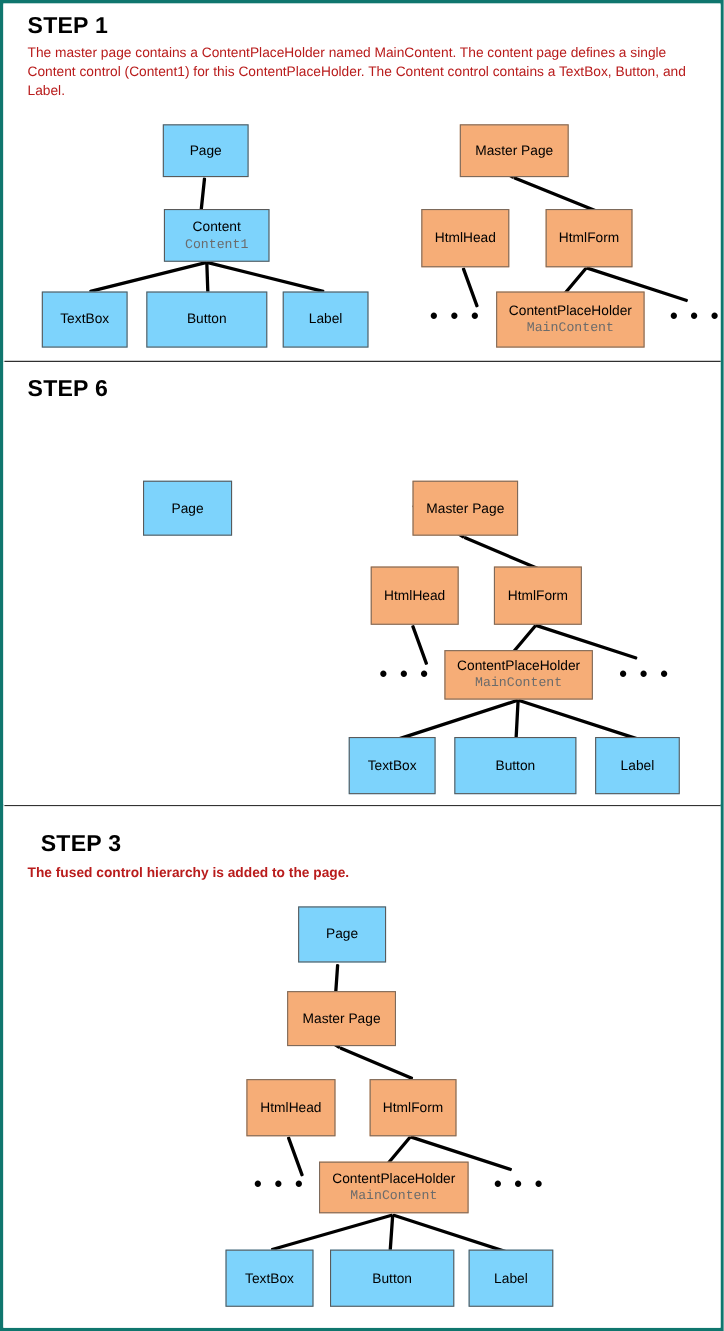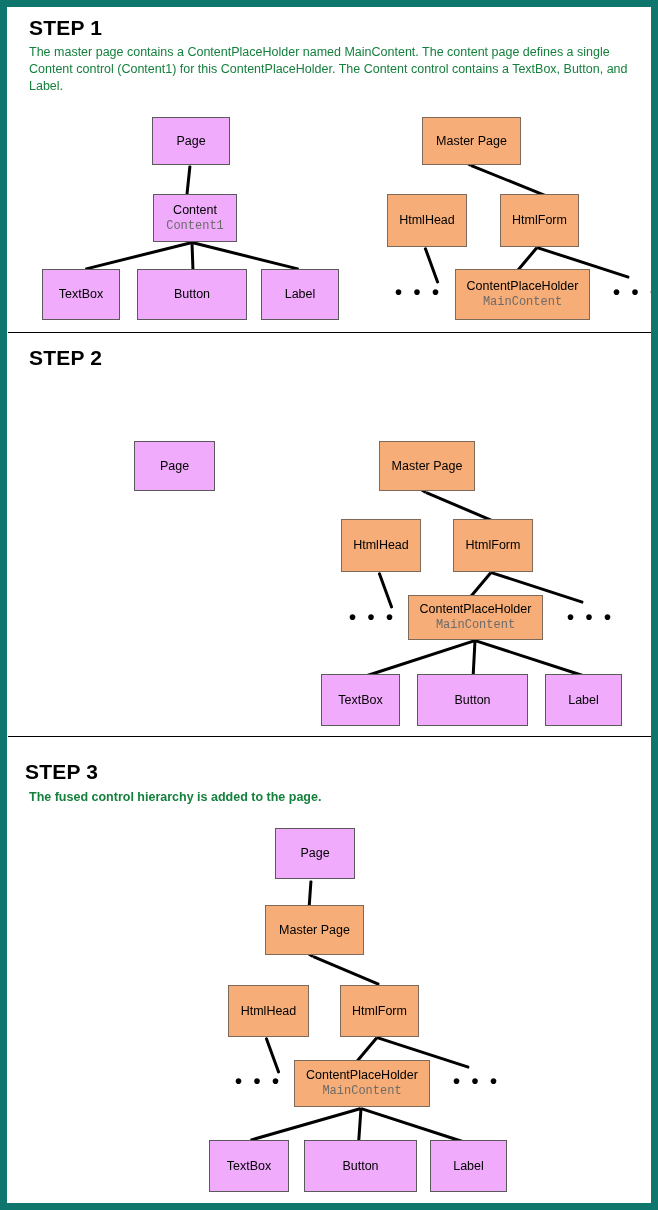--- a/index.html
+++ b/index.html
@@ -11,21 +11,21 @@
   body {
     font-family: "Liberation Sans", sans-serif;
     color: #000000;
   }
   #diagram {
     position: relative;
     width: 658px;
     height: 1210px;
     background: #ffffff;
     box-sizing: border-box;
-    border: 7px solid #0f766e;
+    border: 3px solid #0f766e;
     overflow: hidden;
   }
   .step-panel {
     position: absolute;
     left: 0;
     width: 658px;
     box-sizing: border-box;
     background: #ffffff;
   }
   .panel-divider {
@@ -42,40 +42,40 @@
     font-size: 21px;
     letter-spacing: 0.2px;
     color: #000000;
     white-space: nowrap;
   }
   .step-desc {
     position: absolute;
     font-family: "Liberation Sans", sans-serif;
     font-size: 12.5px;
     line-height: 17px;
-    color: #15803d;
+    color: #b91c1c;
   }
   
   .node {
     position: absolute;
     box-sizing: border-box;
     border: 1px solid #666666;
     display: flex;
     flex-direction: column;
     align-items: center;
     justify-content: center;
     text-align: center;
     font-family: "Liberation Sans", sans-serif;
     font-size: 12.5px;
     color: #000000;
     z-index: 3;
     line-height: 15px;
   }
   .node.blue {
-    background: #f0abfc;
+    background: #7dd3fc;
     border-color: #5a5a5a;
   }
   .node.orange {
     background: #f6ad77;
     border-color: #7d6a5b;
   }
   .node .sub {
     font-family: "Liberation Mono", monospace;
     font-size: 12px;
     color: #6b6b6b;
@@ -118,21 +118,21 @@
 
     <div class="edge" style="left:183px;top:156px;width:31px;transform:rotate(96deg);"></div>
 
     <div class="edge" style="left:185px;top:233px;width:110px;transform:rotate(166deg);"></div>
     <div class="edge" style="left:185px;top:233px;width:29px;transform:rotate(88deg);"></div>
     <div class="edge" style="left:185px;top:233px;width:110px;transform:rotate(14deg);"></div>
 
     <div class="node blue" style="left:145px;top:109px;width:78px;height:48px;">
       <span class="main">Page</span>
     </div>
-    <div class="node blue" style="left:146px;top:186px;width:84px;height:48px;">
+    <div class="node blue" style="left:146px;top:186px;width:96px;height:48px;">
       <span class="main">Content</span>
       <span class="sub">Content1</span>
     </div>
     <div class="node blue" style="left:35px;top:261px;width:78px;height:51px;">
       <span class="main">TextBox</span>
     </div>
     <div class="node blue" style="left:130px;top:261px;width:110px;height:51px;">
       <span class="main">Button</span>
     </div>
     <div class="node blue" style="left:254px;top:261px;width:78px;height:51px;">
@@ -158,21 +158,21 @@
       <span class="main">ContentPlaceHolder</span>
       <span class="sub">MainContent</span>
     </div>
     <div class="ellipsis" style="left:388px;top:278px;">• • •</div>
     <div class="ellipsis" style="left:606px;top:278px;">• • •</div>
   </div>
 
   <div class="panel-divider" style="top:325px;"></div>
 
   <div class="step-panel" style="top:326px;height:402px;">
-    <div class="step-title" style="left:22px;top:13px;">STEP 2</div>
+    <div class="step-title" style="left:22px;top:13px;">STEP 6</div>
 
     <div class="node blue" style="left:127px;top:108px;width:81px;height:50px;">
       <span class="main">Page</span>
     </div>
 
     <div class="edge" style="left:419px;top:158px;width:55px;transform:rotate(212deg);"></div>
     <div class="edge" style="left:419px;top:158px;width:76px;transform:rotate(23deg);"></div>
     <div class="edge" style="left:372px;top:238px;width:38px;transform:rotate(70deg);"></div>
     <div class="edge" style="left:484px;top:238px;width:35px;transform:rotate(130deg);"></div>
     <div class="edge" style="left:484px;top:238px;width:97px;transform:rotate(18deg);"></div>
@@ -206,21 +206,21 @@
       <span class="main">Button</span>
     </div>
     <div class="node blue" style="left:538px;top:341px;width:77px;height:52px;">
       <span class="main">Label</span>
     </div>
   </div>
 
   <div class="panel-divider" style="top:729px;"></div>
 
   <div class="step-panel" style="top:730px;height:479px;">
-    <div class="step-title" style="left:18px;top:23px;">STEP 3</div>
+    <div class="step-title" style="left:34px;top:23px;">STEP 3</div>
     <div class="step-desc" style="left:22px;top:52px;width:608px;font-weight:bold;">The fused control hierarchy is added to the page.</div>
 
     <div class="edge" style="left:304px;top:142px;width:28px;transform:rotate(94deg);"></div>
 
     <div class="edge" style="left:306px;top:218px;width:55px;transform:rotate(212deg);"></div>
     <div class="edge" style="left:306px;top:218px;width:72px;transform:rotate(23deg);"></div>
     <div class="edge" style="left:259px;top:1029px;width:38px;transform:rotate(70deg);top:299px;"></div>
     <div class="edge" style="left:370px;top:299px;width:35px;transform:rotate(130deg);"></div>
     <div class="edge" style="left:370px;top:299px;width:97px;transform:rotate(18deg);"></div>
 

